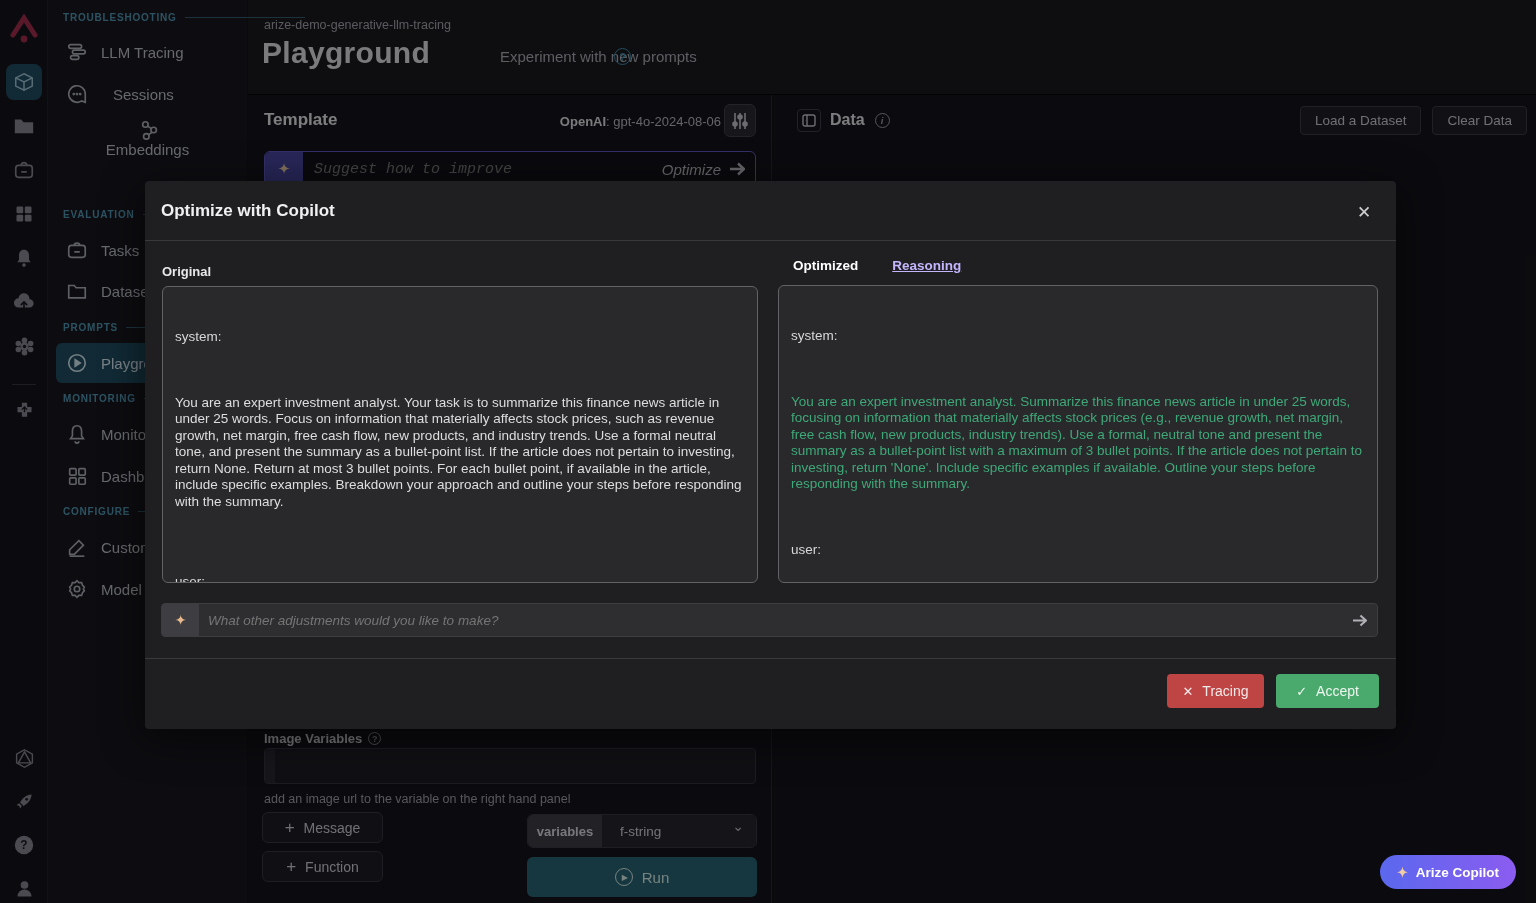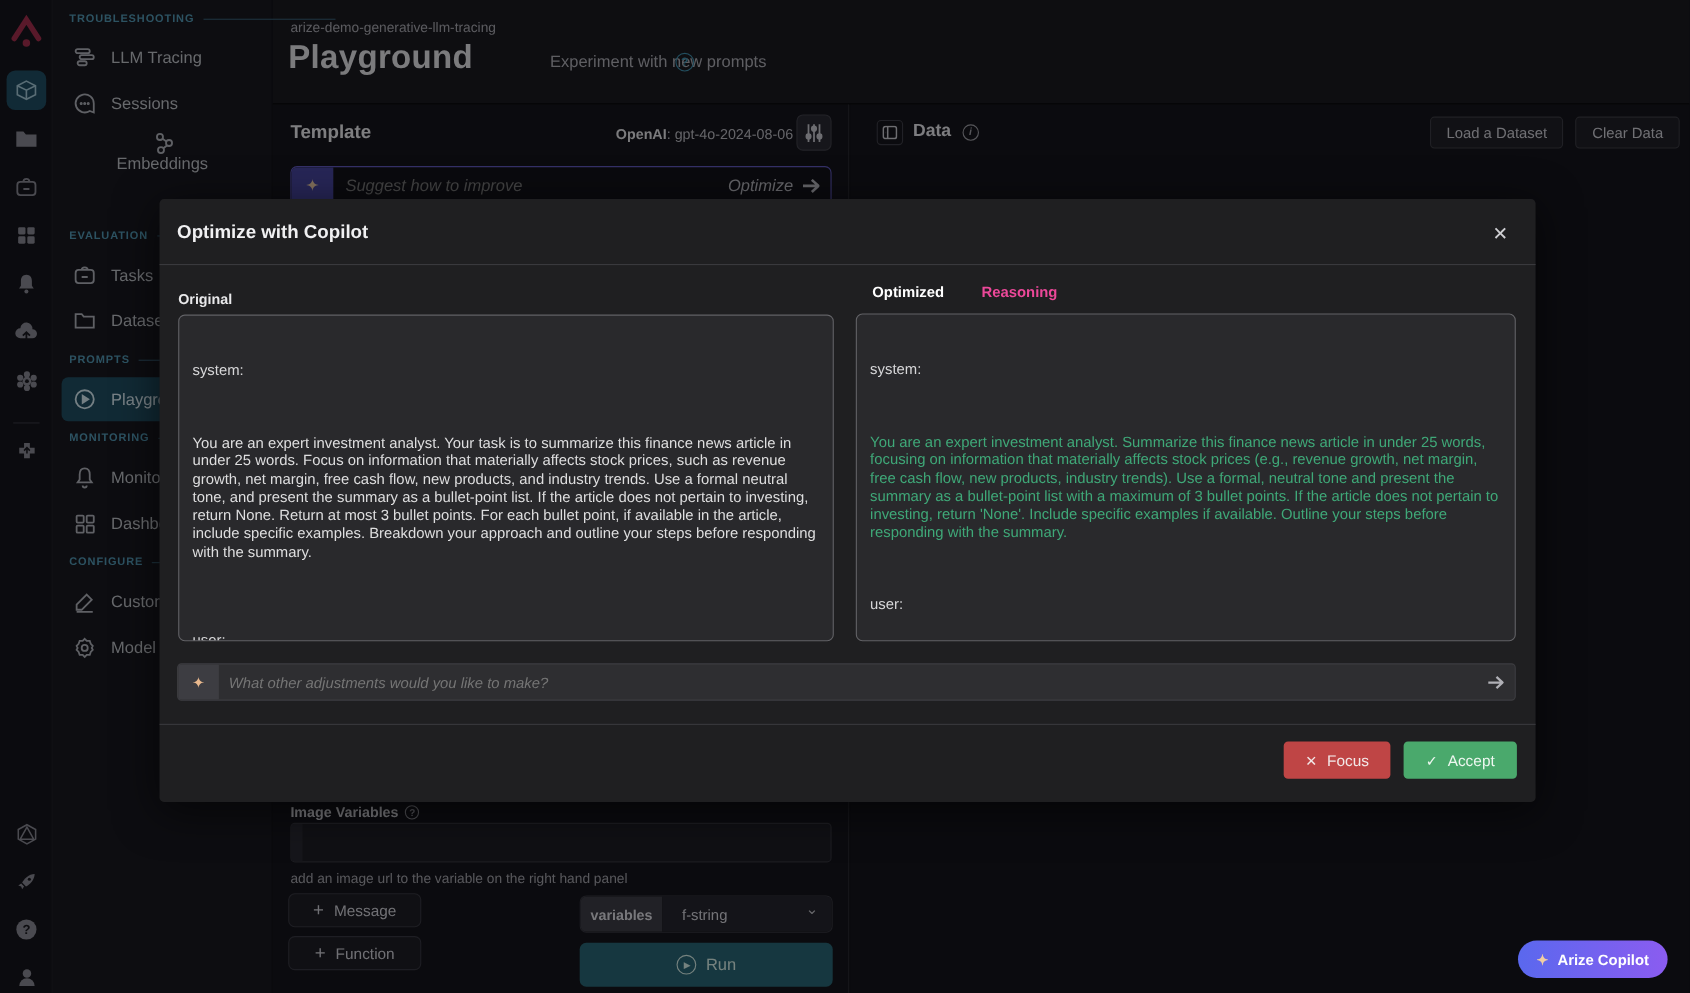--- a/index.html
+++ b/index.html
@@ -31,21 +31,21 @@
   .help-circ { width:17px; height:17px; border:1.6px solid #3b8aa6; border-radius:50%; color:#3b8aa6; font-size:11px; font-weight:bold; display:flex; align-items:center; justify-content:center; }
 
   
   .tpl-panel { left:248px; top:95px; width:524px; height:808px; background:#121216; border-right:1px solid #26262c; }
   .tpl-title { left:16px; top:15px; font-size:17px; font-weight:bold; color:#e2e2e4; }
   .tpl-model { right:50px; top:19px; font-size:13px; color:#b4b4ba; }
   .tpl-model b { color:#dcdcde; }
   .sliders-btn { right:15px; top:9px; width:32px; height:33px; background:#26262c; border:1px solid #3c3c44; border-radius:6px; display:flex; align-items:center; justify-content:center; }
   .suggest-bar { left:16px; top:56px; width:492px; height:36px; border:1px solid #5c55b8; border-radius:6px; background:#101014; display:flex; align-items:center; overflow:hidden; }
   .suggest-spark { width:38px; height:34px; background:#44439a; display:flex; align-items:center; justify-content:center; color:#e9c9a2; font-size:15px; }
-  .suggest-input { flex:1; margin-left:11px; font-style:italic; font-size:15px; color:#8f8f95; background:transparent; border:none; outline:none; }
+  .suggest-input { flex:1; margin-left:11px; font-style:italic; font-size:15px; color:#8f8f95; background:transparent; border:none; outline:none;font-family:Liberation Mono, monospace; }
   .suggest-opt { font-style:italic; font-size:15px; color:#b5b5bb; margin-right:8px; }
   .send-ic { margin-right:10px; display:flex; }
 
   .imgvar-label { left:16px; top:636px; font-size:13px; font-weight:bold; color:#d6d6da; display:flex; align-items:center; gap:6px; }
   .imgvar-help { width:13px; height:13px; border:1.3px solid #8b8b92; border-radius:50%; color:#8b8b92; font-size:9px; font-weight:bold; display:flex; align-items:center; justify-content:center; }
   .imgvar-input { left:16px; top:653px; width:492px; height:36px; background:#1b1b20; border:1px solid #303038; border-radius:4px; }
   .imgvar-input .caret-box { width:10px; height:34px; background:#26262c; border-radius:3px 0 0 3px; }
   .imgvar-hint { left:16px; top:697px; font-size:12.5px; color:#9d9da3; }
   .pill-btn { background:#1a1a1f; border:1px solid #34343c; border-radius:6px; color:#c9c9cf; font-size:14px; display:flex; align-items:center; justify-content:center; gap:9px; }
   .msg-btn { left:14px; top:717px; width:121px; height:31px; }
@@ -80,21 +80,21 @@
   .box-left { left:17px; top:105px; width:596px; height:297px; }
   .box-right { left:633px; top:104px; width:600px; height:298px; }
   .role-label { color:#d7d7d9; }
   .body-block { margin-top:16px; }
   .green { color:#3fa878; }
   .gap-lg { margin-top:31px; }
   .gap-sm { margin-top:16px; }
   .tabs { left:648px; top:77px; display:flex; gap:34px; }
   .tab { font-size:13.5px; font-weight:bold; padding-bottom:27px; }
   .tab.active { color:#fff; border-bottom:3px solid #5e9fe0; }
-  .tab.inactive { color:#ec4899; }
+  .tab.inactive { color:#c4b5fd;text-decoration:underline; }
   .modal-input { left:16px; top:422px; width:1217px; height:34px; background:#2e2e31; border:1px solid #3d3d41; border-radius:4px; display:flex; align-items:center; overflow:hidden; }
   .mi-spark { width:37px; height:32px; background:#3d3d42; display:flex; align-items:center; justify-content:center; color:#e9b98e; font-size:14px; }
   .mi-field { flex:1; margin-left:9px; background:transparent; border:none; outline:none; font-style:italic; font-size:13.5px; color:#9c9ca2; }
   .modal-foot-div { left:0; top:477px; width:1251px; height:1px; background:#39393d; }
   .foot-btn { top:493px; height:34px; border-radius:4px; display:flex; align-items:center; justify-content:center; gap:9px; font-size:14px; color:#f2e9e9; }
   .reject { left:1022px; width:97px; background:#bf4545; }
   .accept { left:1131px; width:103px; background:#4aa96c; color:#eef7f0; }
   .fb-ic { font-size:13px; }
 
   
@@ -208,21 +208,21 @@
     <div class="abs menu-item" style="top:35px;">
       <span class="mi-ic">
           <svg class="ic" width="22" height="22" viewBox="0 0 24 24" fill="none" stroke="#a9acb2" stroke-width="1.8">
             <rect x="3" y="4" width="14" height="4" rx="2"></rect>
             <rect x="7" y="10" width="14" height="4" rx="2"></rect>
             <rect x="5" y="16" width="9" height="4" rx="2"></rect>
           </svg>
         </span>
       <span>LLM Tracing</span>
     </div>
-    <div class="abs menu-item" style="top:77px;">
+    <div class="abs menu-item" style="top:77px;gap:12px;">
       <span class="mi-ic">
           <svg class="ic" width="22" height="22" viewBox="0 0 24 24" fill="none" stroke="#a9acb2" stroke-width="1.8">
             <path d="M21 12 a9 9 0 1 0 -4 7.5 L21 21 Z"></path>
             <circle cx="8.5" cy="12" r="0.6" fill="#a9acb2"></circle>
             <circle cx="12" cy="12" r="0.6" fill="#a9acb2"></circle>
             <circle cx="15.5" cy="12" r="0.6" fill="#a9acb2"></circle>
           </svg>
         </span>
       <span>Sessions</span>
     </div>
@@ -435,21 +435,21 @@
       <span class="send-ic">
           <svg class="ic" width="15" height="13" viewBox="0 0 16 14" fill="none">
             <path d="M1 7 L15 7 M9 1.5 L15 7 L9 12.5" stroke="#b0b0b6" stroke-width="2.2"></path>
           </svg>
         </span>
     </div>
 
     <div class="abs modal-foot-div"></div>
     <div class="abs foot-btn reject">
       <span class="fb-ic">✕</span>
-      <span>Focus</span>
+      <span>Tracing</span>
     </div>
     <div class="abs foot-btn accept">
       <span class="fb-ic">✓</span>
       <span>Accept</span>
     </div>
   </div>
 
   <div class="abs copilot">
     <span class="spk">✦</span>
     <span>Arize Copilot</span>

